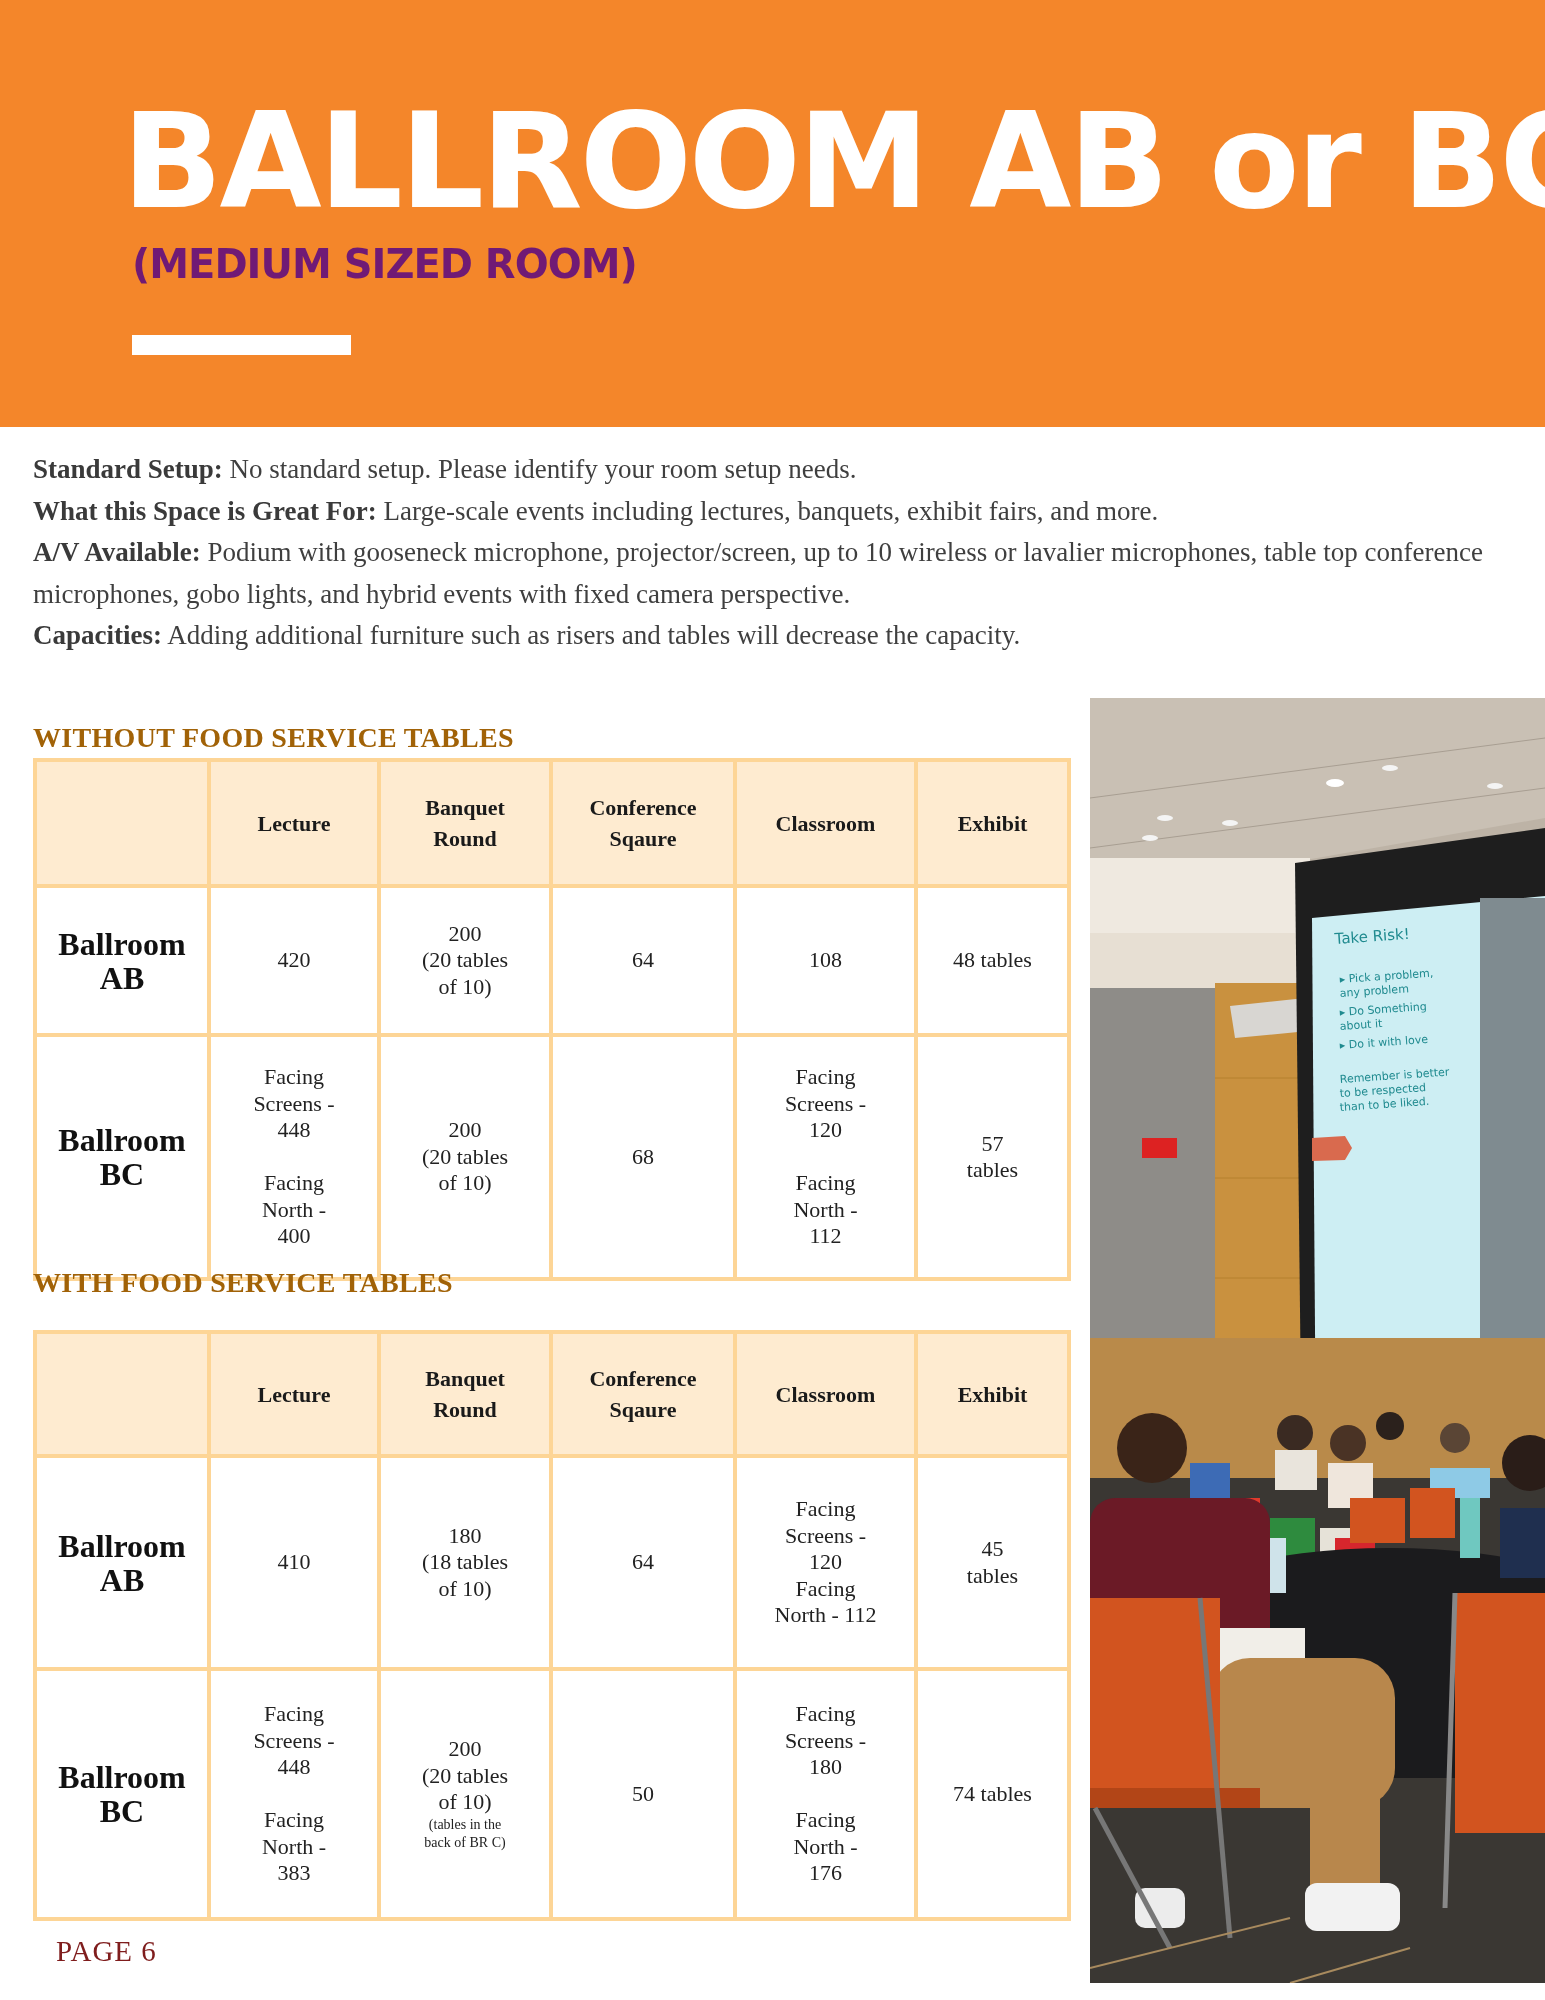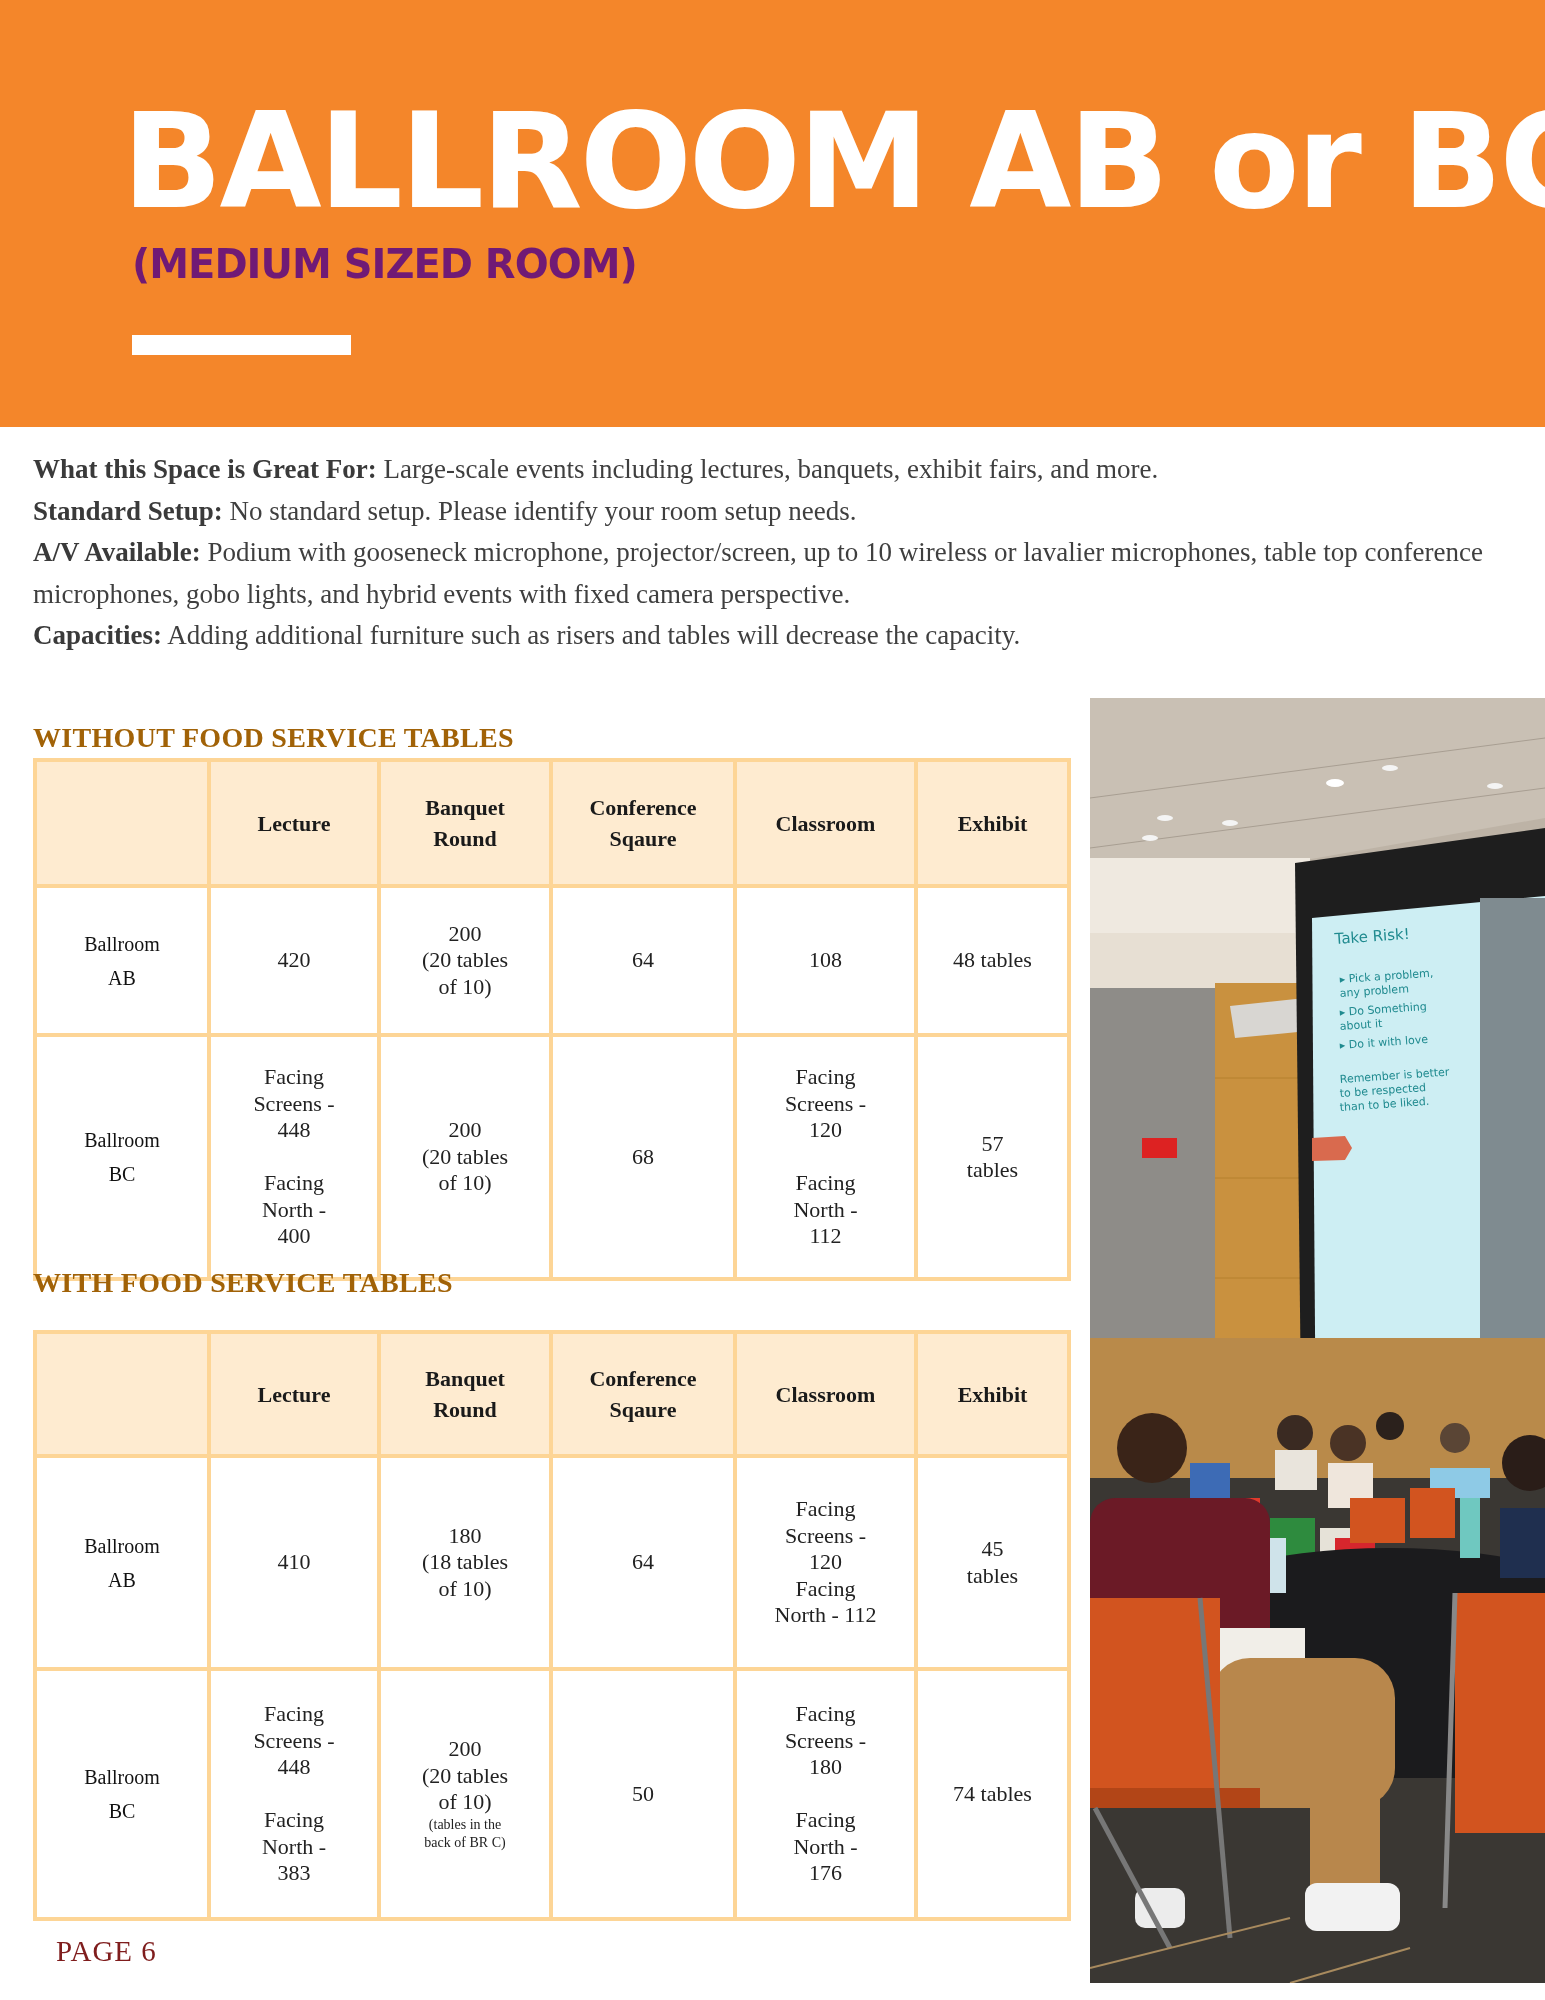--- a/index.html
+++ b/index.html
@@ -45,43 +45,43 @@
     font-family:"Liberation Serif", serif; color:#222;
   }
   table.cap td, table.cap th {
     border:4px solid #FDD596; text-align:center; vertical-align:middle;
     padding:0 6px;
   }
   table.cap th {
     background:#FEEBD0; font-weight:bold; font-size:22px; line-height:31px; color:#1a1a1a;
   }
   table.cap td { font-size:22px; line-height:26.5px; }
-  table.cap td.rowhead { font-weight:normal; font-size:20px; line-height:34px; color:#111; }
+  table.cap td.rowhead { font-weight:bold; font-size:32px; line-height:34px; color:#111; }
   td .note { display:block; font-size:14px; line-height:18px; }
   .photo {
     position:absolute; left:1090px; top:698px; width:455px; height:1285px; overflow:hidden;
     background:#6b5a45;
   }
   .page-num {
     position:absolute; left:56px; top:1935px;
     font-family:"Liberation Serif", serif; font-size:29px; color:#7f1d1d; letter-spacing:1px;
   }
 </style>
 </head>
 <body>
 
 <div class="header">
   <div class="title">BALLROOM AB or BC</div>
   <div class="subtitle">(MEDIUM SIZED ROOM)</div>
   <div class="title-bar"></div>
 </div>
 
 <div class="intro">
+  <p><b>Standard Setup:</b><span> No standard setup.  Please identify your room setup needs.</span></p>
   <p><b>What this Space is Great For:</b><span> Large-scale events including lectures, banquets, exhibit fairs, and more.</span></p>
-  <p><b>Standard Setup:</b><span> No standard setup.  Please identify your room setup needs.</span></p>
   <p><b>A/V Available:</b><span> Podium with gooseneck microphone, projector/screen, up to 10 wireless or lavalier microphones, table top conference microphones, gobo lights, and hybrid events with fixed camera perspective.</span></p>
   <p><b>Capacities:</b><span> Adding additional furniture such as risers and tables will decrease the capacity.</span></p>
 </div>
 
 <div class="section-title" style="top:722px;">WITHOUT FOOD SERVICE TABLES</div>
 <table class="cap" style="top:758px;">
   <colgroup>
       <col style="width:174px">
       <col style="width:170px">
       <col style="width:172px">

